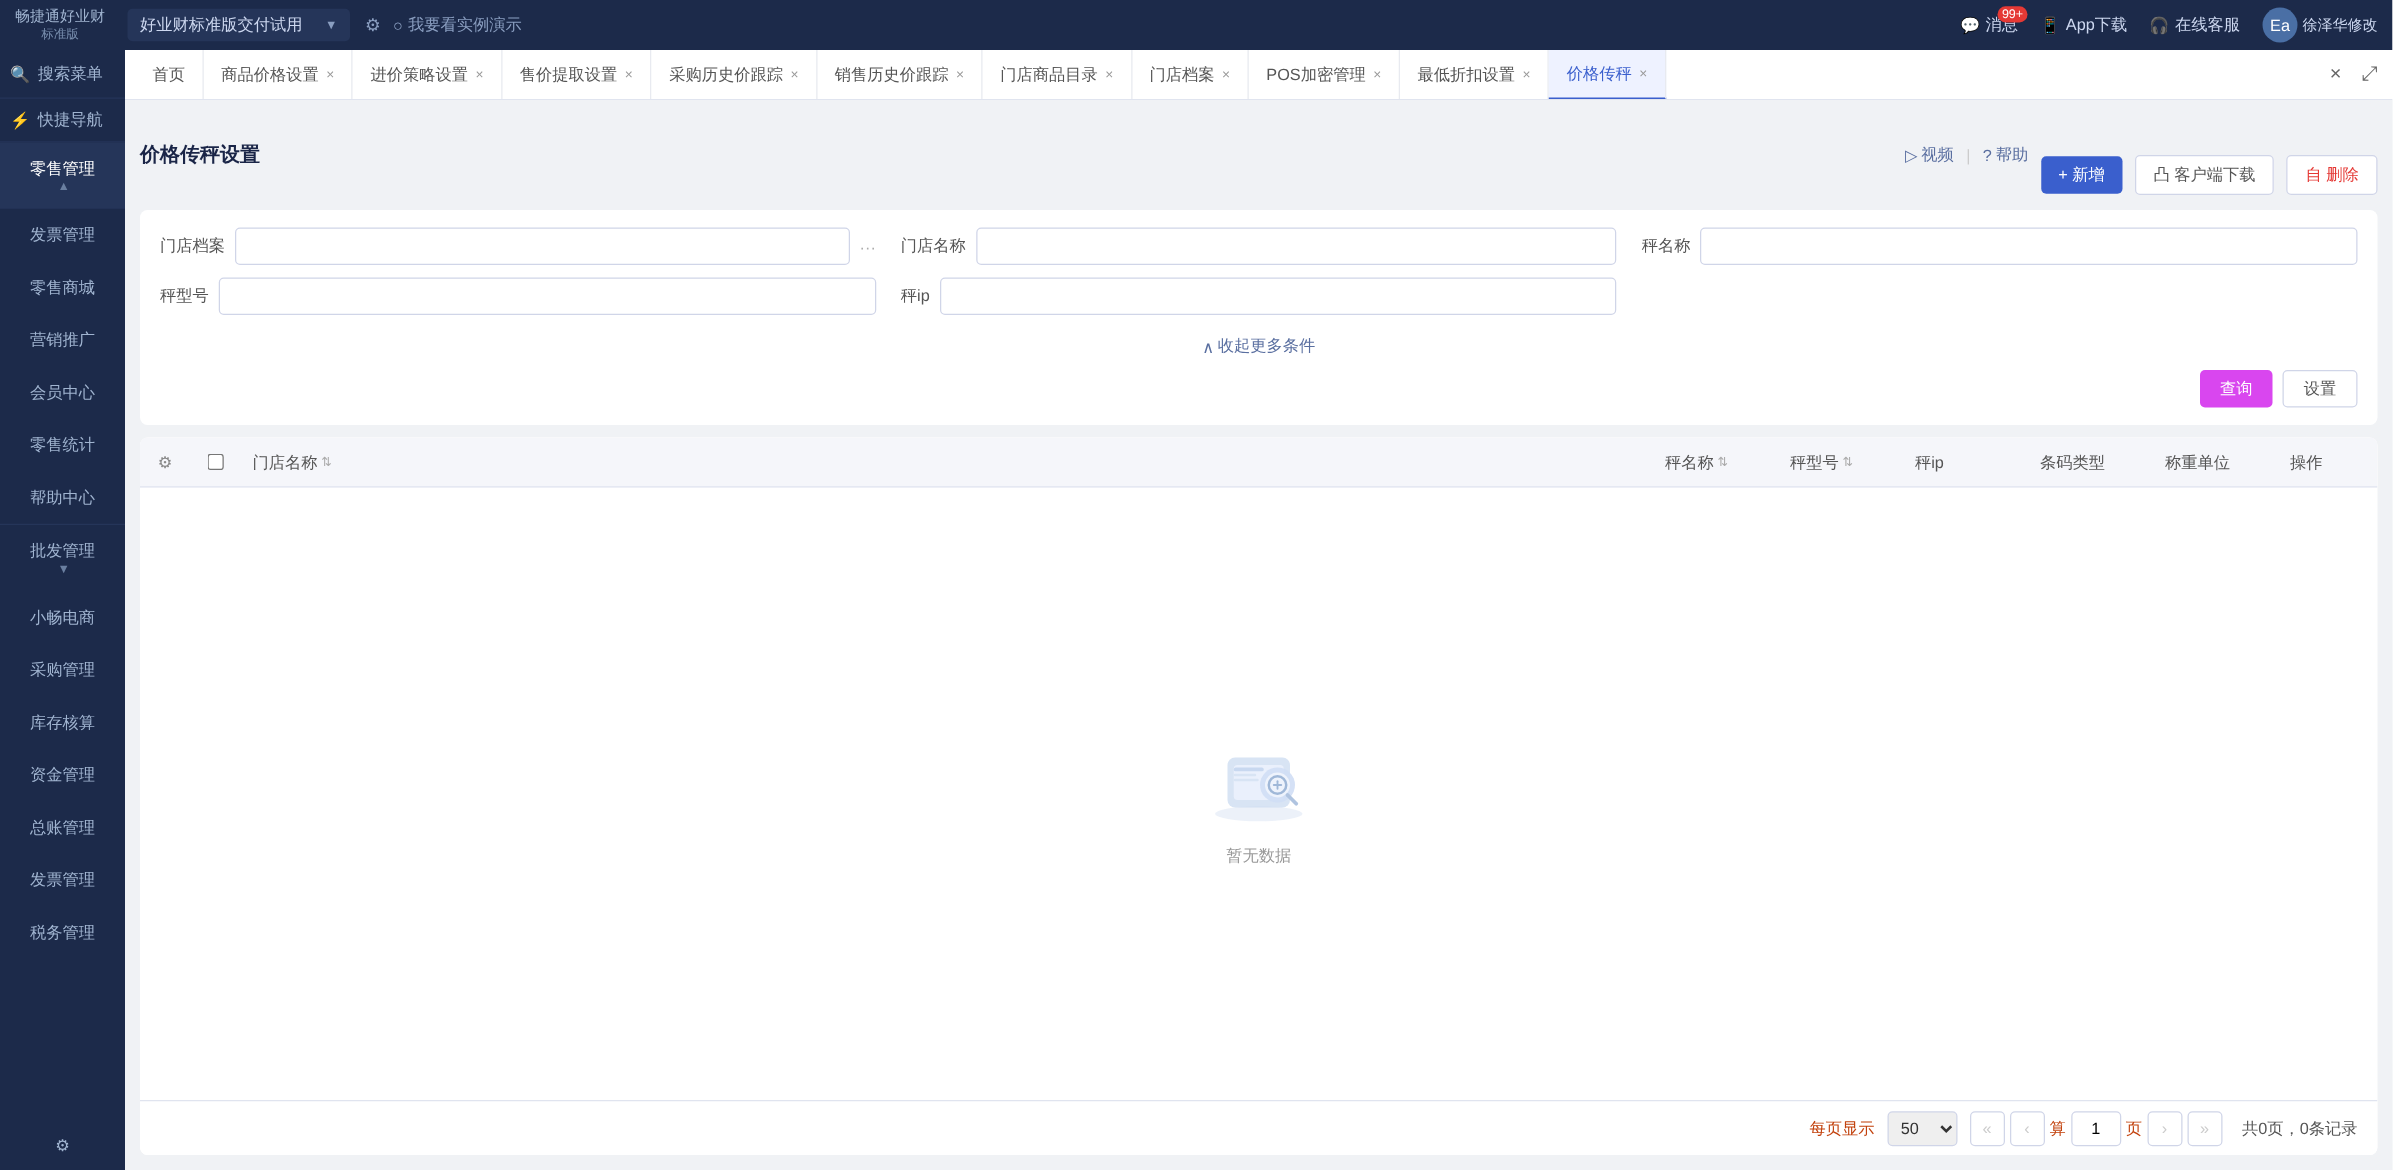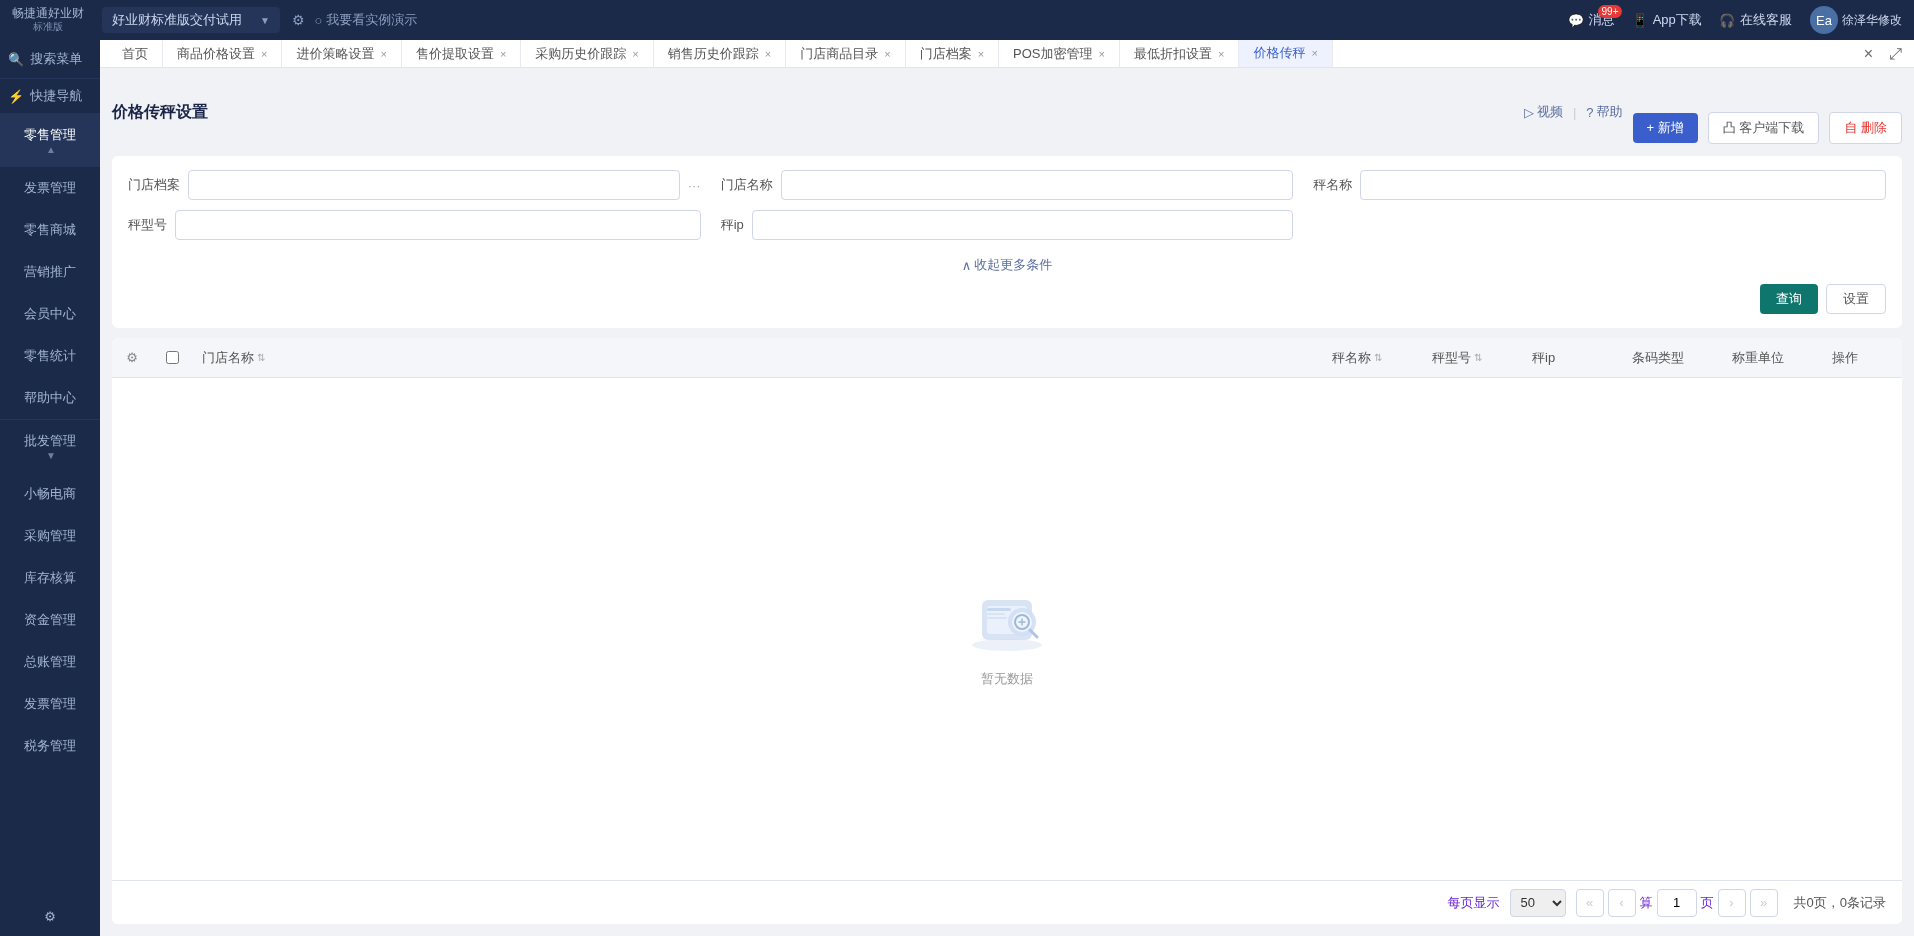--- a/index.html
+++ b/index.html
@@ -56,21 +56,21 @@
     .sidebar-divider { border-top: 1px solid #253559; }
     .sidebar-bottom { margin-top: auto; }
     .sidebar-gear { display: flex; align-items: center; justify-content: center; padding: 12px; color: #a0b4d0; cursor: pointer; }
 
     
     .content-area { flex: 1; display: flex; flex-direction: column; overflow: hidden; background: #f0f2f5; }
 
     
     .tab-bar {
       display: flex; align-items: center; background: #fff; border-bottom: 1px solid #e0e4ef;
-      height: 28px; padding: 0 8px; flex-shrink: 0; overflow-x: auto;
+      height: 40px; padding: 0 8px; flex-shrink: 0; overflow-x: auto;
     }
     .tab-bar::-webkit-scrollbar { height: 0; }
     .tab-item {
       display: flex; align-items: center; padding: 0 14px; height: 40px; cursor: pointer;
       color: #555; font-size: 13px; white-space: nowrap; border-right: 1px solid #e8eaf0; gap: 6px;
       flex-shrink: 0;
     }
     .tab-item.active { background: #eef2ff; color: #3a5fcd; border-bottom: 2px solid #3a5fcd; }
     .tab-close { font-size: 11px; color: #999; cursor: pointer; }
     .tab-bar-end { display: flex; align-items: center; margin-left: auto; gap: 8px; }
@@ -93,21 +93,21 @@
     
     .filter-area { background: #fff; border-radius: 6px; padding: 14px 16px; margin-bottom: 10px; }
     .filter-row { display: flex; align-items: center; gap: 20px; margin-bottom: 10px; flex-wrap: wrap; }
     .filter-item { display: flex; align-items: center; gap: 8px; flex: 1; min-width: 200px; }
     .filter-label { color: #555; font-size: 13px; white-space: nowrap; }
     .filter-input {
       flex: 1; height: 30px; border: 1px solid #d0d5e8; border-radius: 4px;
       padding: 0 8px; font-size: 13px; color: #333; outline: none;
     }
     .filter-more { display: flex; align-items: center; justify-content: center; padding: 6px; color: #5a6fa0; cursor: pointer; font-size: 12px; gap: 3px; }
-    .btn-query { background: #0f766e; color: #fff; padding: 5px 16px; border-radius: 4px; cursor: pointer; font-size: 13px; border: none; }
+    .btn-query { background: #d946ef; color: #fff; padding: 5px 16px; border-radius: 4px; cursor: pointer; font-size: 13px; border: none; }
     .btn-set { background: #fff; color: #555; padding: 5px 16px; border-radius: 4px; cursor: pointer; font-size: 13px; border: 1px solid #d0d5e8; }
     .dotdotdot { color: #aaa; cursor: pointer; }
 
     
     .table-area { background: #fff; border-radius: 6px; flex: 1; display: flex; flex-direction: column; overflow: hidden; }
     .table-header { display: flex; align-items: center; background: #f5f6fa; border-bottom: 1px solid #e0e4ef; height: 40px; }
     .th-gear { width: 40px; display: flex; align-items: center; justify-content: center; color: #888; flex-shrink: 0; }
     .th-check { width: 40px; display: flex; align-items: center; justify-content: center; flex-shrink: 0; }
     .th-cell { flex: 1; padding: 0 10px; font-size: 13px; color: #555; display: flex; align-items: center; gap: 3px; }
     .th-cell.narrow { flex: 0 0 100px; }
@@ -120,21 +120,21 @@
     .empty-text { color: #999; font-size: 13px; }
 
     
     .empty-svg { width: 100px; height: 90px; }
 
     
     .pagination-bar {
       display: flex; align-items: center; justify-content: flex-end; padding: 8px 16px;
       border-top: 1px solid #e0e4ef; background: #fff; gap: 10px; height: 44px;
     }
-    .pagination-label { color: #6d28d9; font-size: 13px; }
+    .pagination-label { color: #c2410c; font-size: 13px; }
     .pagination-select {
       height: 28px; border: 1px solid #d0d5e8; border-radius: 4px; padding: 0 6px; font-size: 13px; color: #333; cursor: pointer;
     }
     .pagination-nav { display: flex; align-items: center; gap: 4px; }
     .page-btn { width: 28px; height: 28px; border: 1px solid #d0d5e8; border-radius: 4px; background: #fff; cursor: pointer; color: #555; font-size: 13px; display: flex; align-items: center; justify-content: center; }
     .page-btn:disabled { color: #ccc; cursor: default; }
     .page-input { width: 40px; height: 28px; border: 1px solid #d0d5e8; border-radius: 4px; text-align: center; font-size: 13px; }
     .pagination-total { color: #555; font-size: 13px; margin-left: 6px; }
   </style>
 </head>

